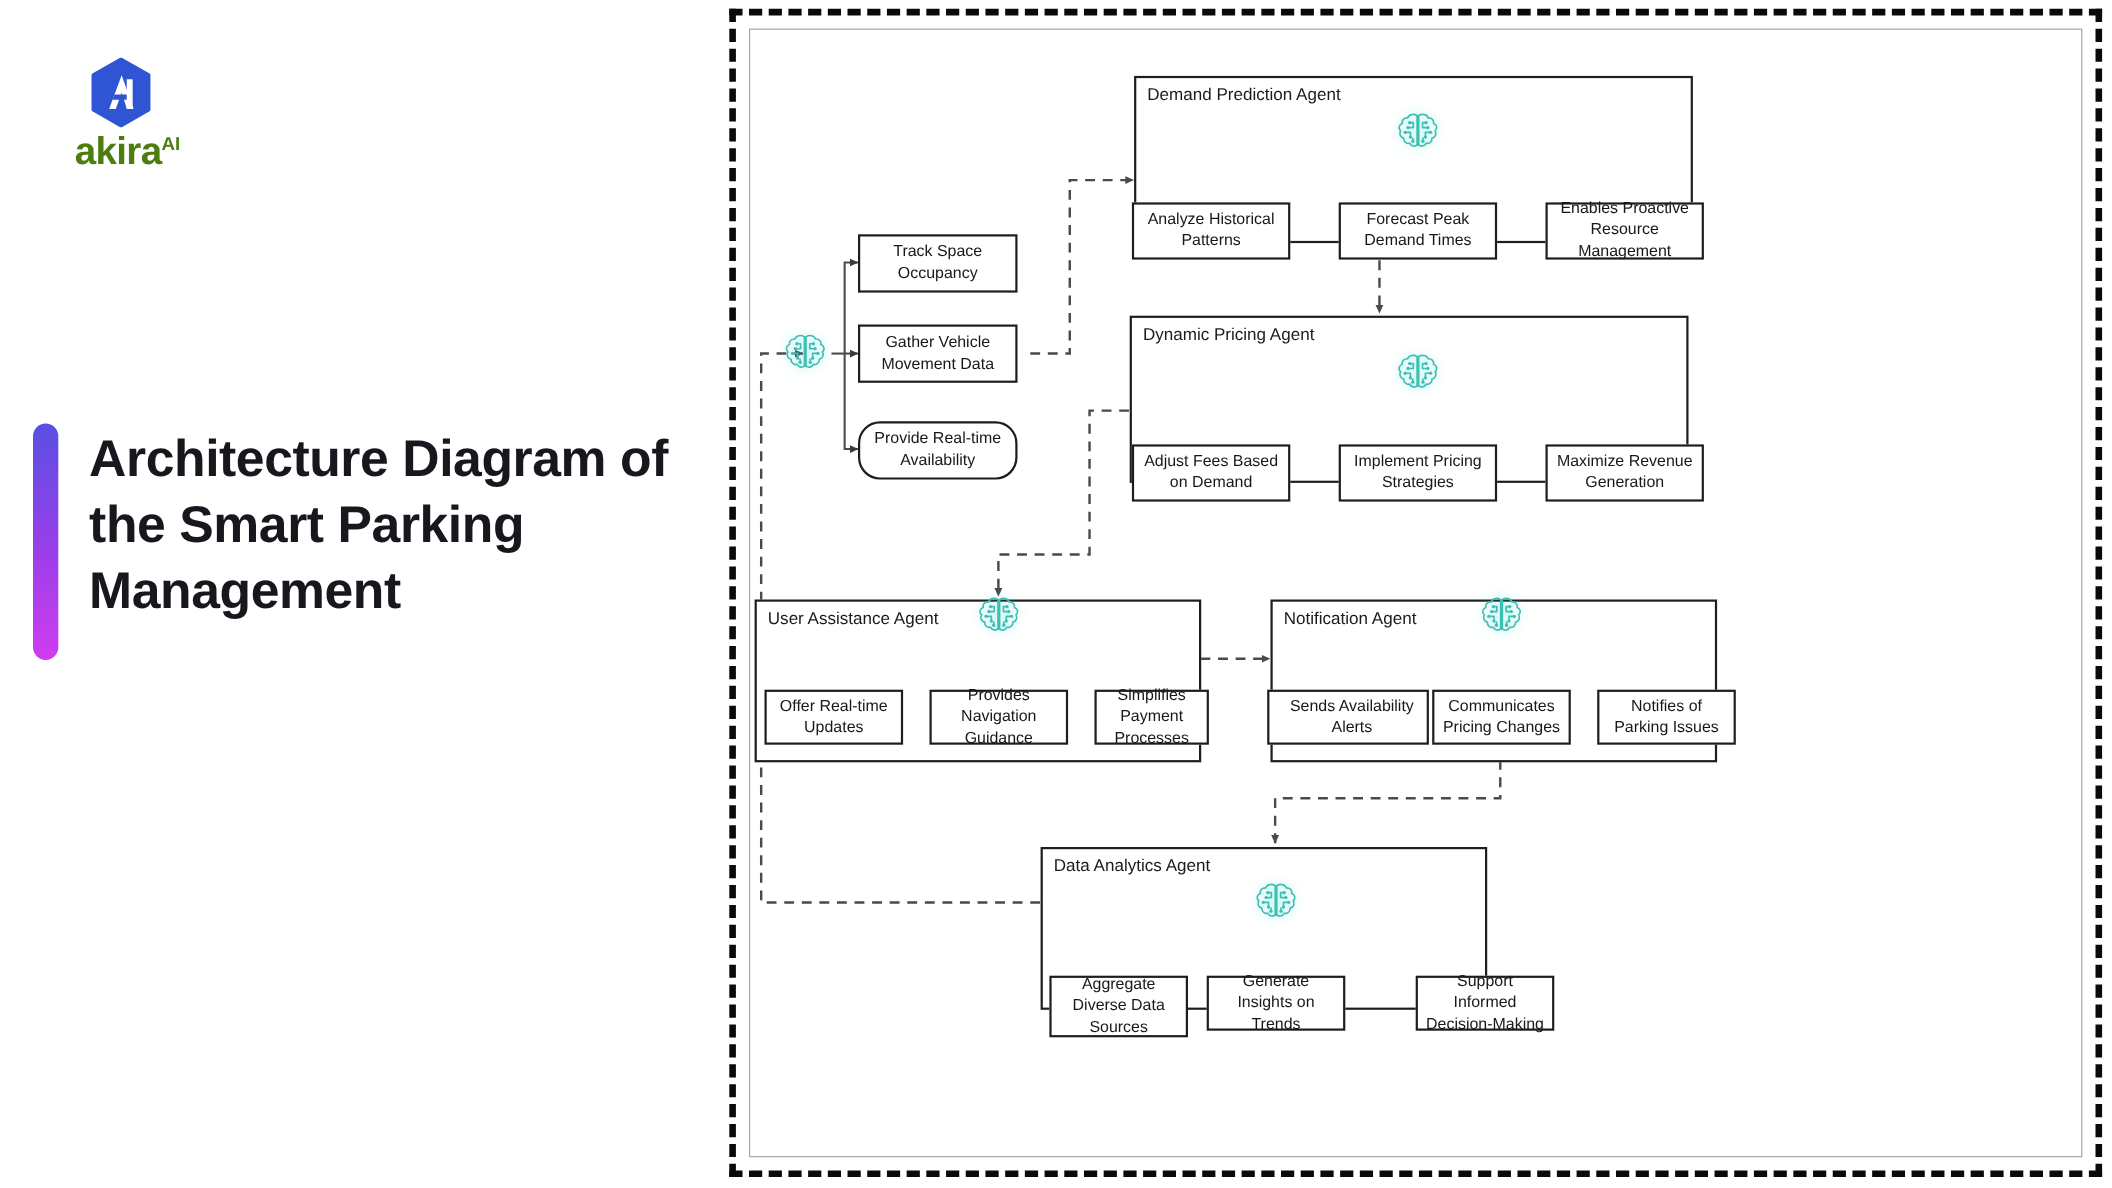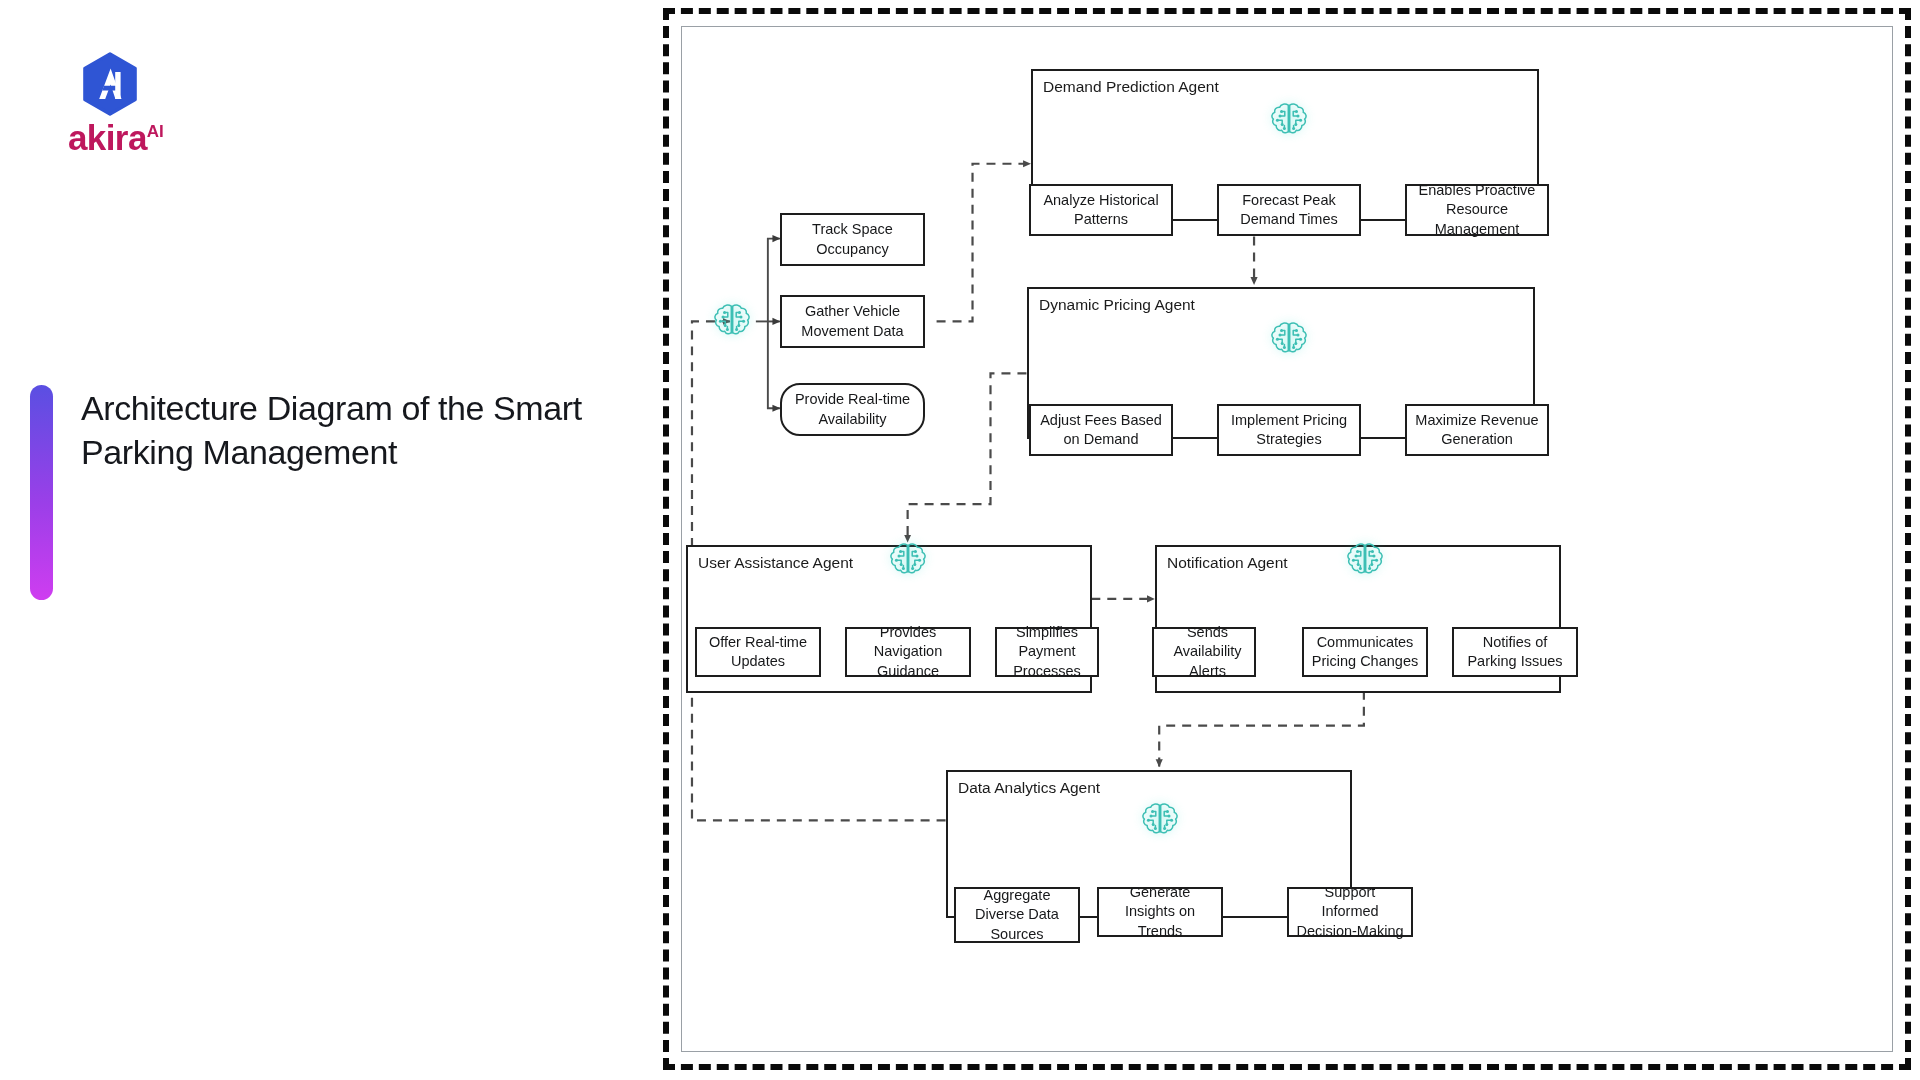--- a/index.html
+++ b/index.html
@@ -10,27 +10,27 @@
     overflow: hidden;
   }
   #root { position: relative; width: 1920px; height: 1080px; }
 
   
   .left-panel { position: absolute; left: 0; top: 0; width: 660px; height: 1080px; }
 
   .logo-wrap { position: absolute; left: 68px; top: 52px; width: 200px; height: 110px; }
   .logo-mark { position: absolute; left: 13px; top: 0; width: 58px; height: 64px; }
   .logo-text { position: absolute; left: 0; top: 68px; font-size: 35px; font-weight: 700;
-               color: #be185d; letter-spacing: -0.6px; line-height: 1; }
+               color: #4d7c0f; letter-spacing: -0.6px; line-height: 1; }
   .logo-sup { font-size: 17px; font-weight: 700; vertical-align: super; letter-spacing: 0px; }
 
   .title-block { position: absolute; left: 30px; top: 385px; width: 600px; display: flex; gap: 28px; }
   .title-bar { width: 23px; min-height: 215px; border-radius: 12px;
                background: linear-gradient(180deg, #5a4fe2 0%, #9b3fe8 55%, #cf3df0 100%); flex: 0 0 23px; }
-  .title-text { font-size: 34px; font-weight: 400; line-height: 1.28; color: #16181d;
+  .title-text { font-size: 47px; font-weight: 700; line-height: 1.28; color: #16181d;
                 letter-spacing: -0.4px; padding-top: 2px; }
 
   
   .diagram-outer { position: absolute; left: 663px; top: 8px; width: 1248px; height: 1062px;
                    border: 6px dashed #0a0a0a; background: #ffffff; }
   .diagram-inner { position: absolute; left: 12px; top: 12px; right: 12px; bottom: 12px;
                    border: 1.5px solid #9aa0a6; background: #ffffff; }
 
   .canvas { position: absolute; left: 0; top: 0; width: 100%; height: 100%; }
   .svg-layer { position: absolute; left: 0; top: 0; width: 100%; height: 100%;
@@ -293,21 +293,21 @@
                 <circle cx="17.4" cy="29.4" r="1.5"></circle>
             <circle cx="14.5" cy="12.5" r="1.5"></circle>
             <circle cx="31.0" cy="17.0" r="1.5"></circle>
                 <circle cx="33.6" cy="21.3" r="1.5"></circle>
             <circle cx="28.8" cy="25.6" r="1.5"></circle>
                 <circle cx="26.6" cy="29.4" r="1.5"></circle>
             <circle cx="29.5" cy="12.5" r="1.5"></circle>
           </g>
         </svg>
       </div>
-      <div class="task" style="left:470px; top:600px; width:104px; height:50px;padding-left:12px;">Sends Availability Alerts</div>
+      <div class="task" style="left:470px; top:600px; width:147px; height:50px;padding-left:12px;">Sends Availability Alerts</div>
       <div class="task" style="left:620px; top:600px; width:126px; height:50px;">Communicates Pricing Changes</div>
       <div class="task" style="left:770px; top:600px; width:126px; height:50px;">Notifies of Parking Issues</div>
 
       <div class="agent" style="left:264px; top:743px; width:406px; height:148px;">
         <div class="agent-title">Data Analytics Agent</div>
       </div>
       <div class="brain" style="left:456px; top:772px;">
         <svg viewBox="0 0 44 44" xmlns="http://www.w3.org/2000/svg">
           <g fill="none" stroke="#3dbfb4" stroke-width="1.5" stroke-linecap="round" stroke-linejoin="round">
             <path d="M21.3 6.2c-3.0-2.1-7.6-1.3-8.6 2.0-3.3-.3-5.6 2.3-4.9 5.0-3.2 1.1-3.8 5.0-1.4 6.8-1.6 2.6-.3 6.0 2.8 6.6-.3 3.1 2.6 5.5 5.5 4.6 1.1 2.9 5.0 3.5 6.6 1.2z"></path>

